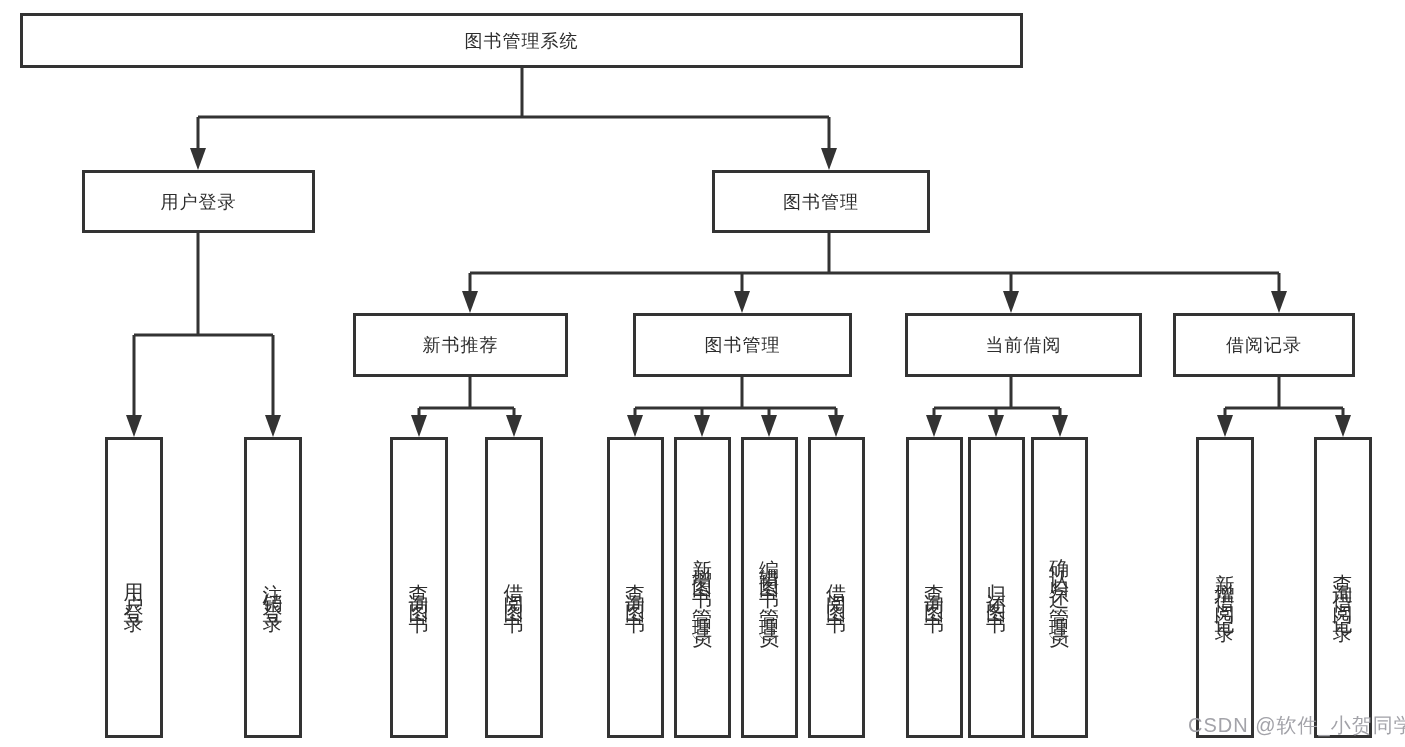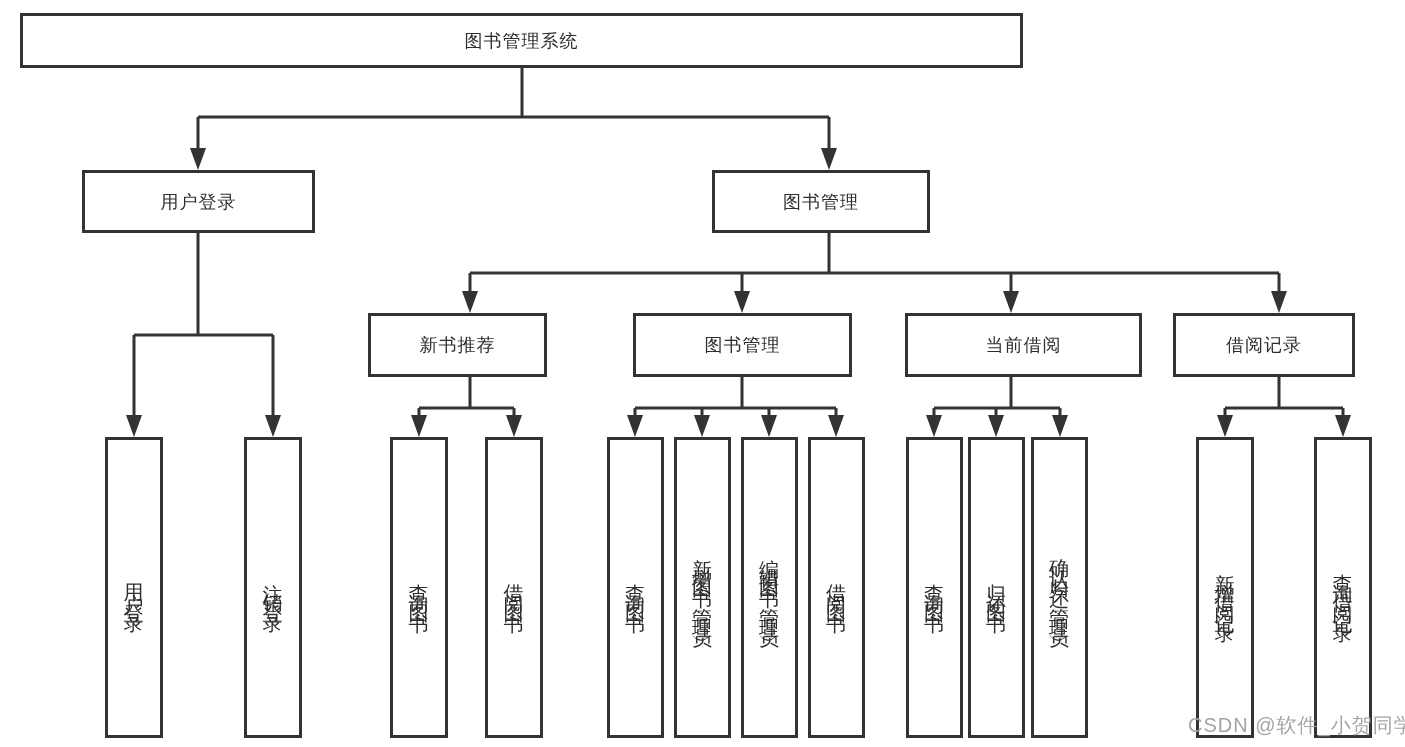--- a/index.html
+++ b/index.html
@@ -100,21 +100,21 @@
     <span>图书管理系统</span>
   </div>
 
   <div class="node h-node" style="left:82px;top:170px;width:233px;height:63px">
     <span>用户登录</span>
   </div>
   <div class="node h-node" style="left:712px;top:170px;width:218px;height:63px">
     <span>图书管理</span>
   </div>
 
-  <div class="node h-node" style="left:368px;top:313px;width:179px;height:64px">
+  <div class="node h-node" style="left:353px;top:313px;width:215px;height:64px">
     <span>新书推荐</span>
   </div>
   <div class="node h-node" style="left:633px;top:313px;width:219px;height:64px">
     <span>图书管理</span>
   </div>
   <div class="node h-node" style="left:905px;top:313px;width:237px;height:64px">
     <span>当前借阅</span>
   </div>
   <div class="node h-node" style="left:1173px;top:313px;width:182px;height:64px">
     <span>借阅记录</span>

